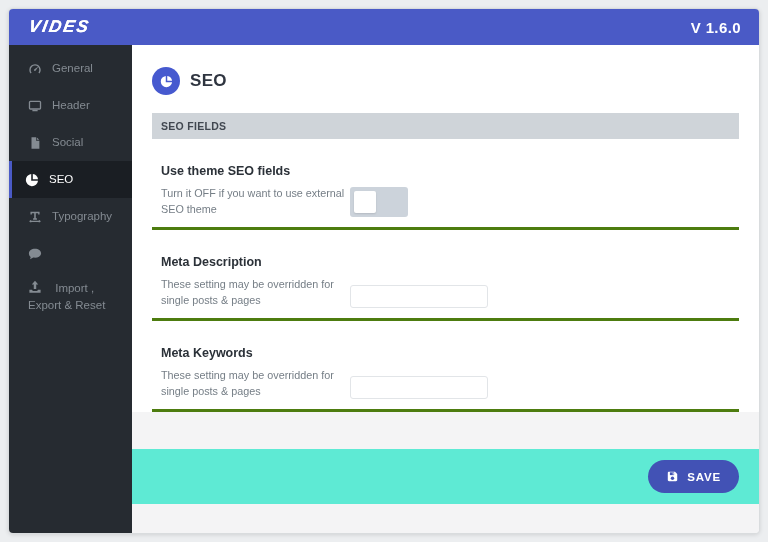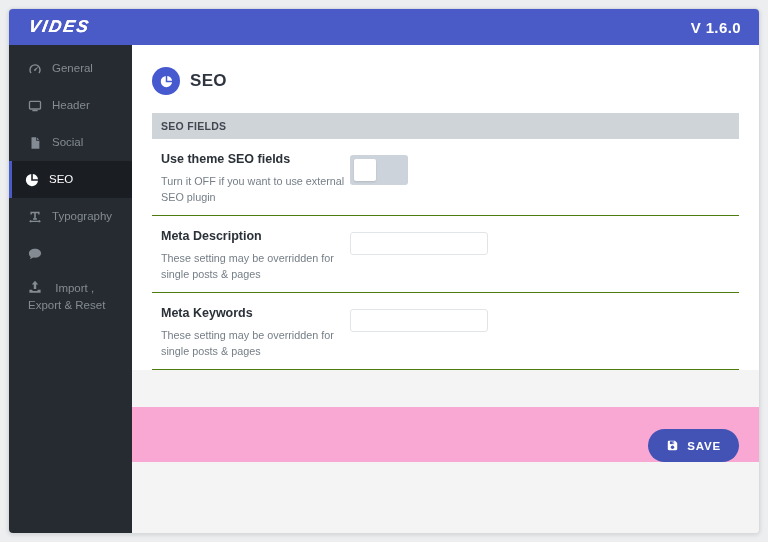--- a/index.html
+++ b/index.html
@@ -79,23 +79,23 @@
   .page-title { font-size: 17px; font-weight: bold; color: #2f3540; letter-spacing: .3px; }
 
   .fields { margin: 0 20px; }
   .fields-header {
     background: #cfd4d9; height: 26px;
     display: flex; align-items: center;
     padding: 0 9px;
     font-size: 10.5px; font-weight: bold; color: #414750; letter-spacing: .3px;
   }
   .row {
-    display: flex; align-items: flex-start;
-    padding: 12px 9px 10px 9px;
-    border-bottom: 1px solid #4d7c0f;
+    display: flex; align-items: flex-end;
+    padding: 24px 9px 10px 9px;
+    border-bottom: 3px solid #4d7c0f;
     min-height: 70px;
   }
   .row-left { width: 189px; flex: 0 0 189px; }
   .row-label { font-size: 12.5px; font-weight: bold; color: #2b3138; line-height: 16px; }
   .row-desc { font-size: 10.8px; color: #757e86; line-height: 16px; margin-top: 6px; max-width: 186px; }
   .row-right { flex: 1; padding-top: 4px; }
 
   .toggle {
     width: 58px; height: 30px; background: #ccd3db; border-radius: 3px;
     position: relative; cursor: pointer;
@@ -107,22 +107,22 @@
   }
   .text-input {
     width: 138px; height: 23px;
     border: 1px solid #e2e5e8; border-radius: 3px;
     background: #fff; font-size: 11px; padding: 0 6px; color: #333;
     outline: none;
   }
 
   .gap { height: 37px; }
   .footer-bar {
-    background: #f9a8d4; height: 55px;
-    display: flex; align-items: flex-end; justify-content: flex-end;
+    background: #5eead4; height: 55px;
+    display: flex; align-items: center; justify-content: flex-end;
     padding-right: 20px;
   }
   .save-btn {
     border: none; cursor: pointer;
     background: #4252b5; color: #fff;
     height: 33px; padding: 0 18px; border-radius: 17px;
     font-family: "Liberation Sans", sans-serif;
     font-size: 11.5px; font-weight: bold; letter-spacing: .8px;
     display: inline-flex; align-items: center; gap: 8px;
   }
@@ -230,21 +230,21 @@
           </span>
           <span class="page-title">SEO</span>
         </div>
 
         <div class="fields">
           <div class="fields-header">SEO FIELDS</div>
 
           <div class="row">
             <div class="row-left">
               <div class="row-label">Use theme SEO fields</div>
-              <div class="row-desc">Turn it OFF if you want to use external SEO plugin</div>
+              <div class="row-desc">Turn it OFF if you want to use external SEO theme</div>
             </div>
             <div class="row-right">
               <div class="toggle">
                 <div class="knob"></div>
               </div>
             </div>
           </div>
 
           <div class="row">
             <div class="row-left">

